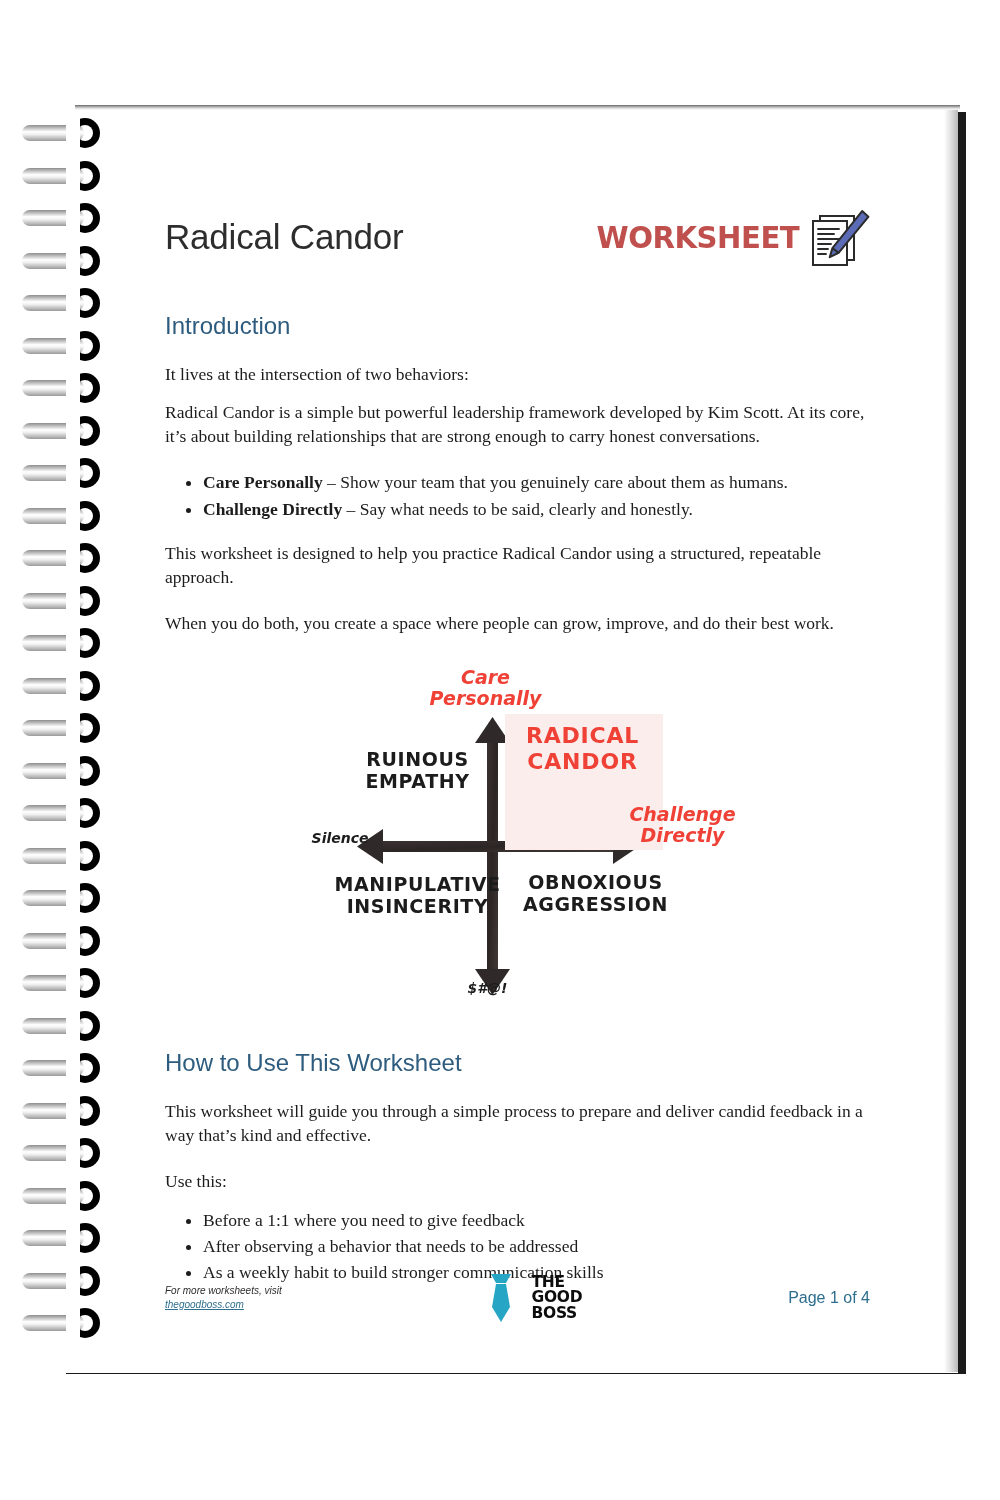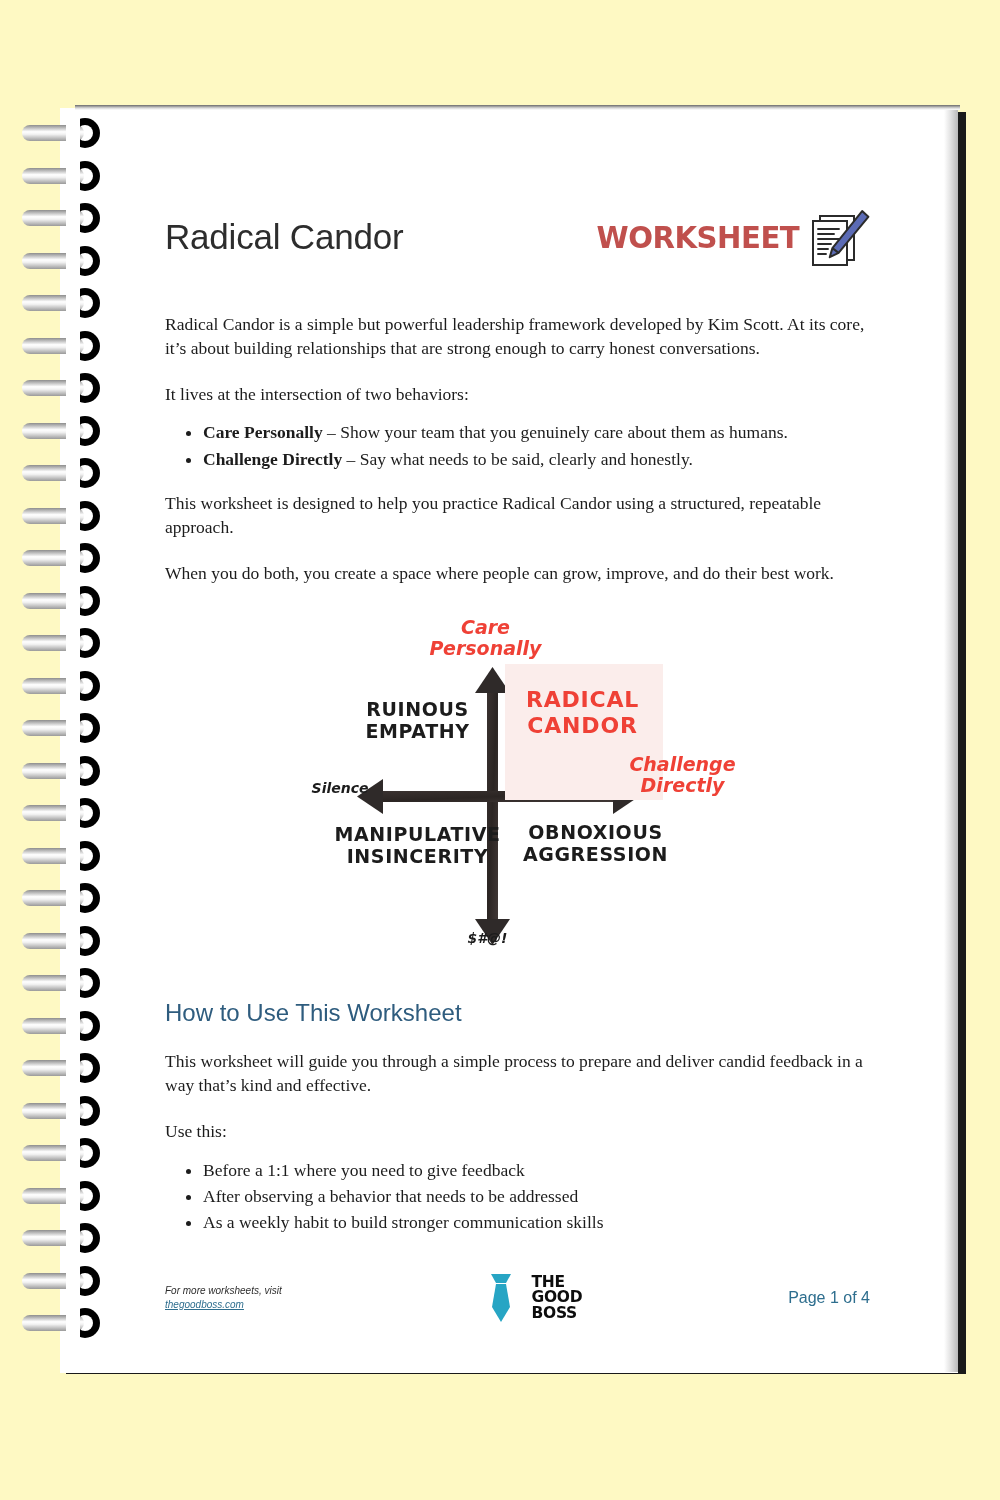--- a/index.html
+++ b/index.html
@@ -9,21 +9,21 @@
     height: 1500px;
     background: #000000;
     overflow: hidden;
     font-family: "Liberation Sans", sans-serif;
   }
 
   #stage {
     position: relative;
     width: 1000px;
     height: 1500px;
-    background: #fef9c3;
+    background: #ffffff;
   }
 
   
   .sheet-shadow {
     position: absolute;
     left: 66px;
     top: 112px;
     width: 900px;
     height: 1262px;
     background: #1a1a1a;
@@ -174,21 +174,21 @@
     line-height: 1.18;
   }
 
   #lbl-care       { left: 128px; top: 8px;   width: 150px; }
   #lbl-challenge  { left: 330px; top: 145px; width: 140px; }
   #lbl-silence    { left: 0px;   top: 172px; width: 86px;  text-align: right;}
   #lbl-swear      { left: 150px; top: 322px; width: 110px; }
   #lbl-ruinous    { left: 60px;  top: 90px;  width: 150px; }
   #lbl-manip      { left: 42px;  top: 215px; width: 186px; }
   #lbl-obnox      { left: 228px; top: 213px; width: 170px; }
-  #lbl-rc         { left: 232px; top: 78px;  width: 136px; }
+  #lbl-rc         { left: 232px; top: 64px;  width: 136px; }
 
   .rc-box {
     position: absolute;
     left: 222px; top: 55px;
     width: 158px; height: 136px;
     background: #fbedeb;
   }
 
   
   .footer {
@@ -374,23 +374,24 @@
             <line x1="12" y1="46" x2="20" y2="46"></line>
           </g>
           <g transform="rotate(-2 0 0)">
             <path d="M56 5 L62 11 L31 46 L22 50 L25 41 Z" fill="#5b6bb5" stroke="#2b2b2b" stroke-width="2" stroke-linejoin="round"></path>
             <line x1="25" y1="41" x2="31" y2="46" stroke="#2b2b2b" stroke-width="2"></line>
           </g>
         </svg>
       </div>
     </div>
 
-
+    <h2 class="section">Introduction</h2>
+
+    <p class="body tight">It lives at the intersection of two behaviors:</p>
     <p class="body">Radical Candor is a simple but powerful leadership framework developed by Kim Scott. At its core, it’s about building relationships that are strong enough to carry honest conversations.</p>
-    <p class="body tight">It lives at the intersection of two behaviors:</p>
 
     <ul class="body-list">
       <li class="body">
         <b>Care Personally</b><span> – Show your team that you genuinely care about them as humans.</span>
       </li>
       <li class="body">
         <b>Challenge Directly</b><span> – Say what needs to be said, clearly and honestly.</span>
       </li>
     </ul>
 

